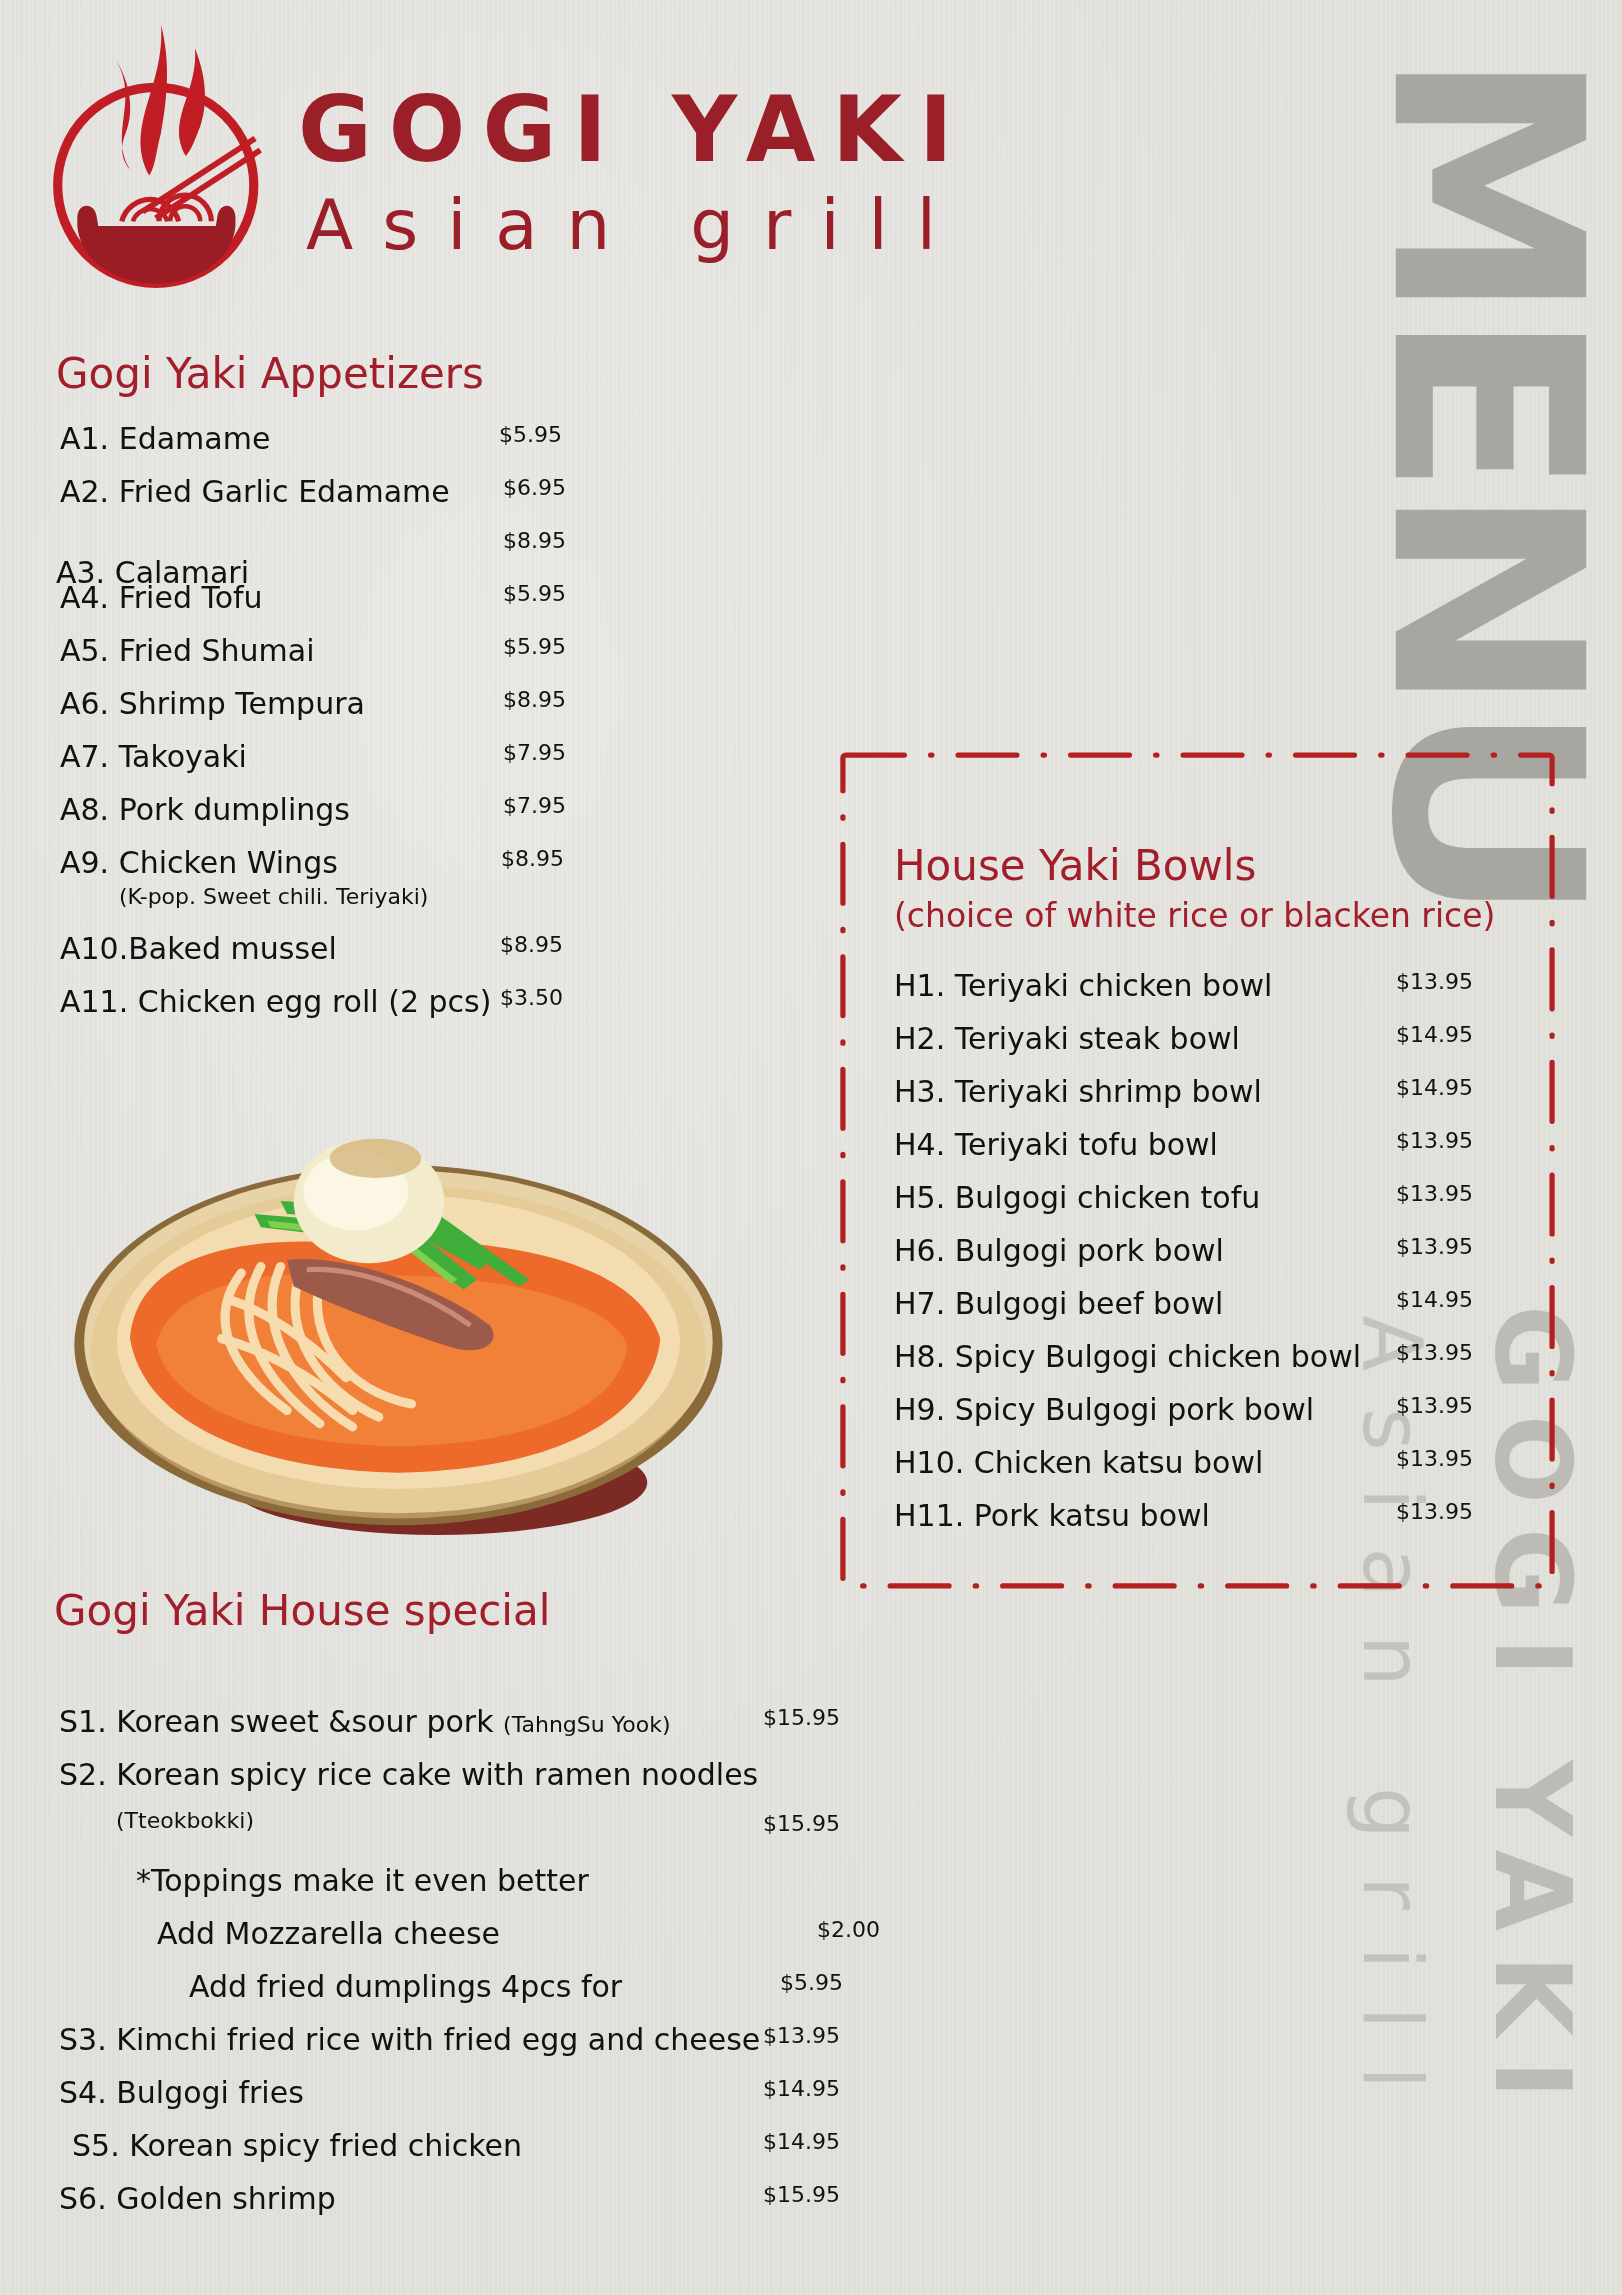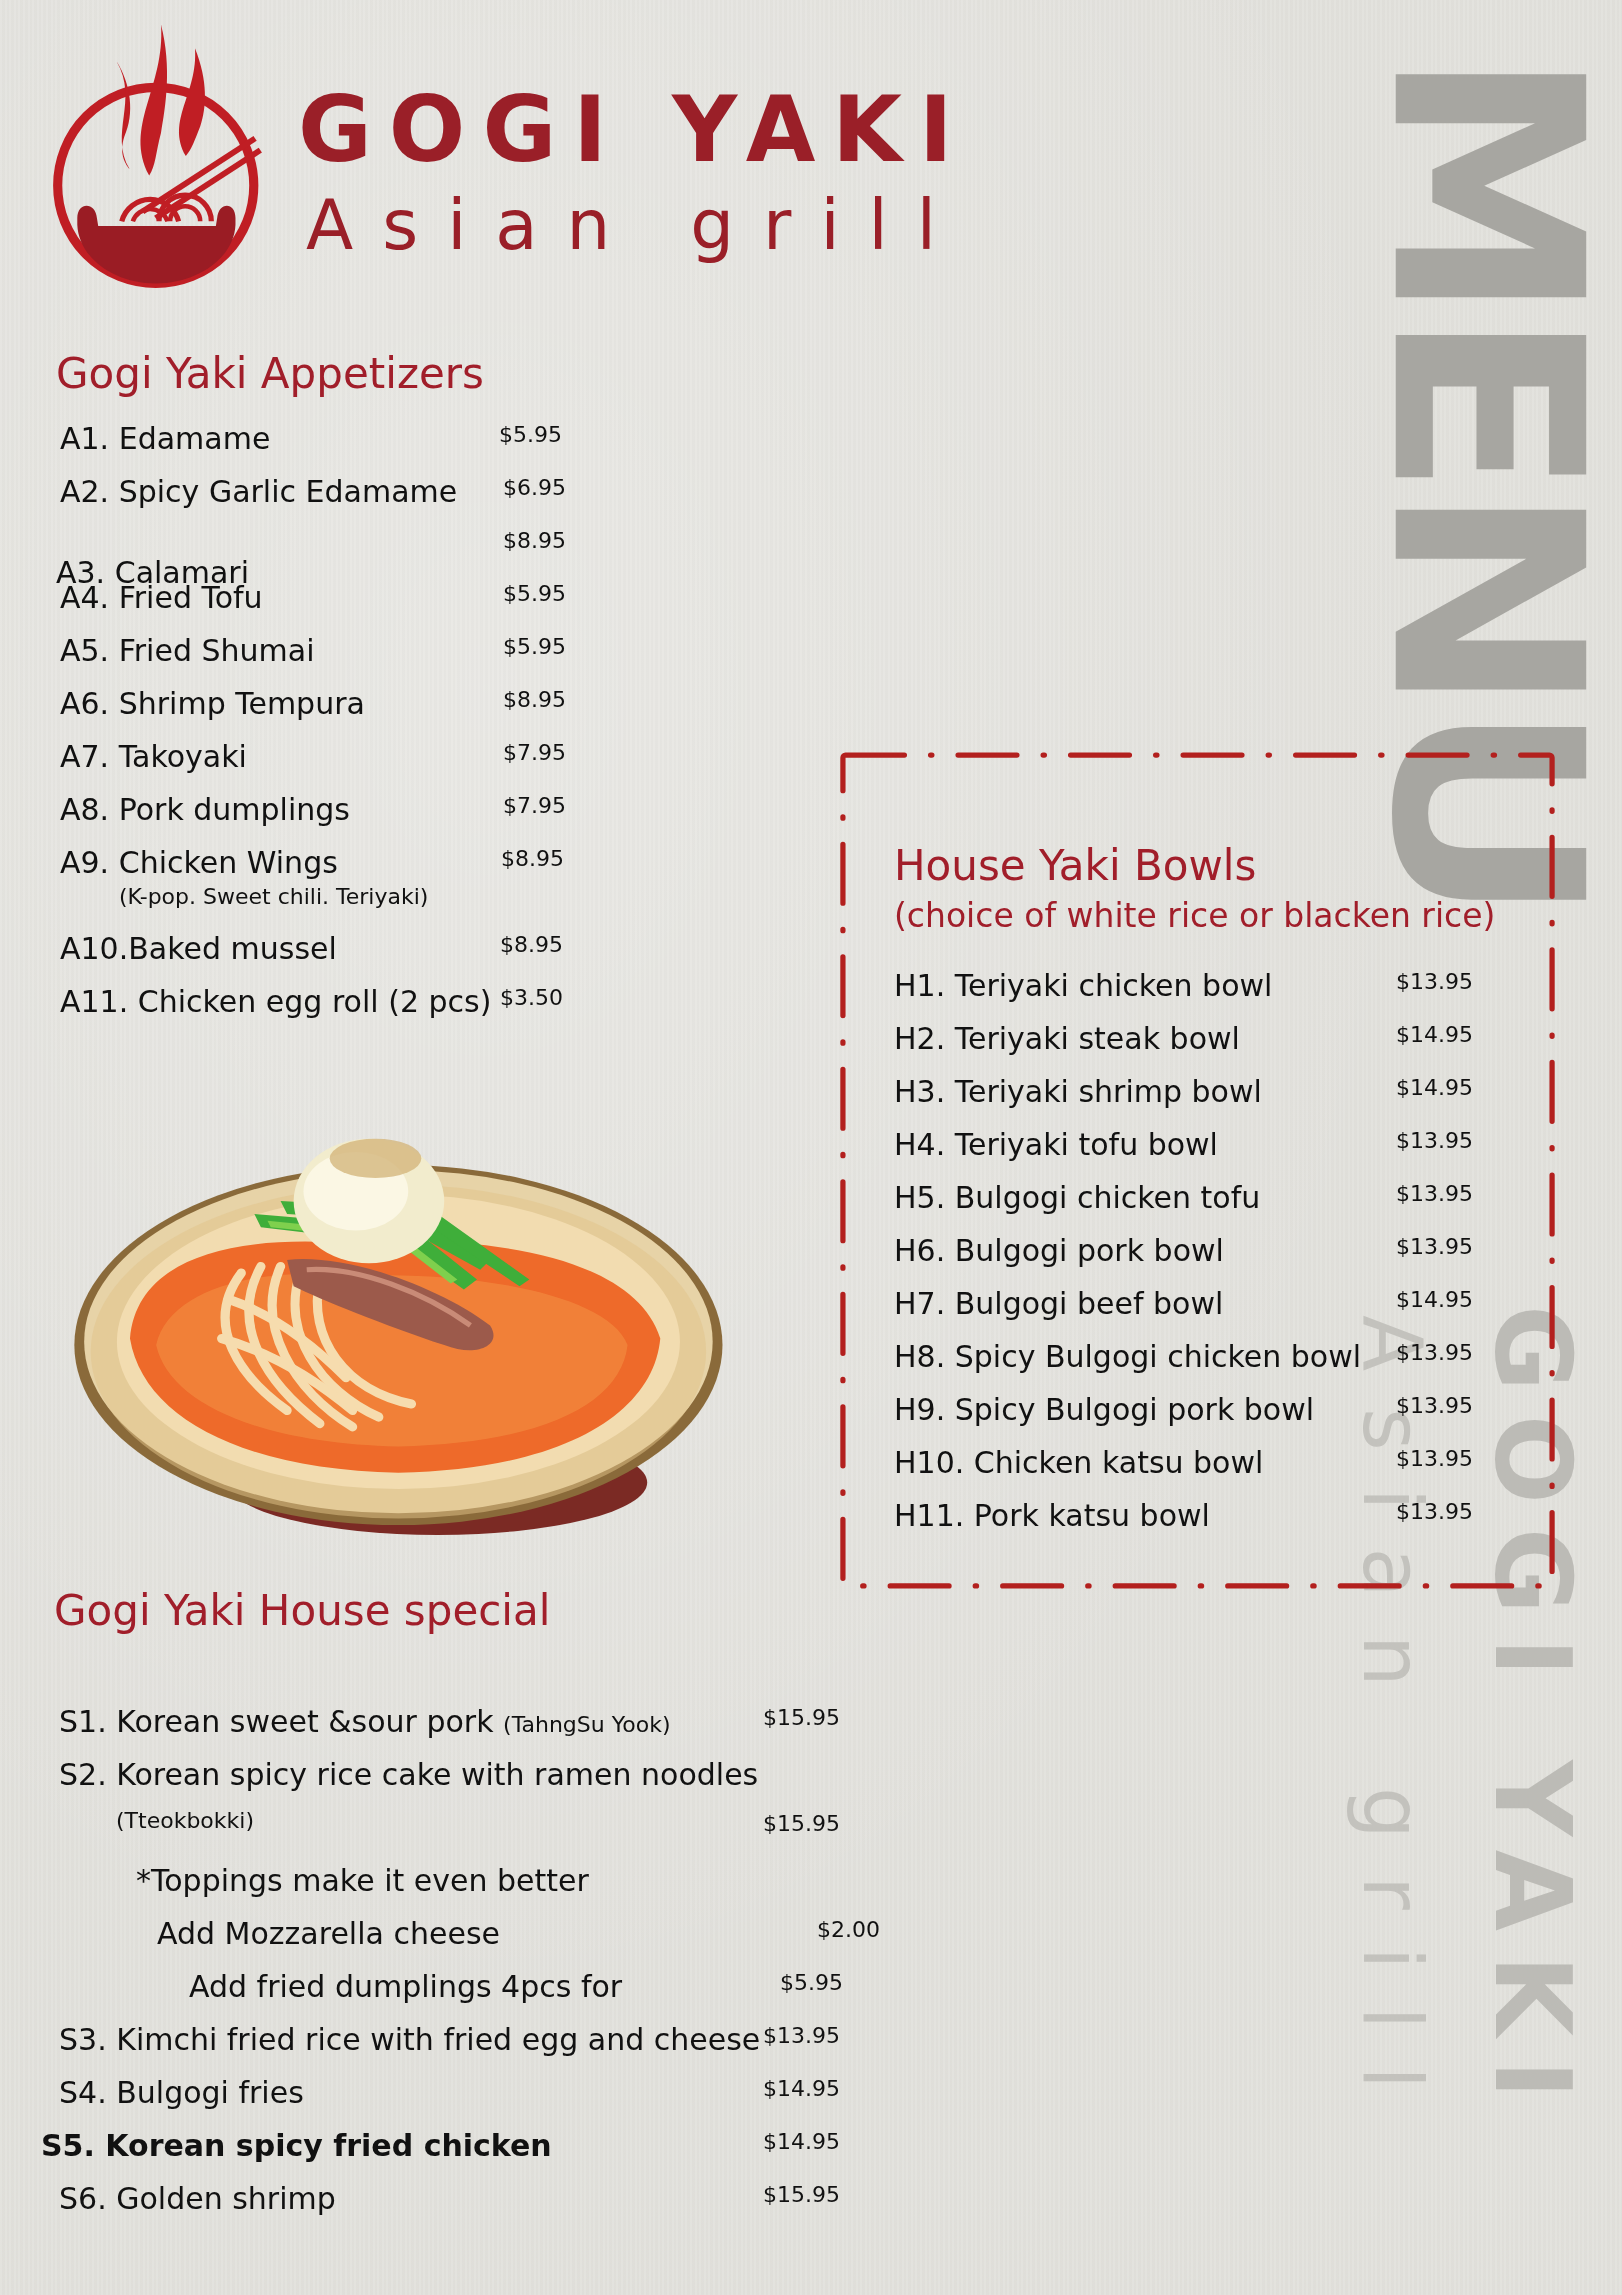--- a/index.html
+++ b/index.html
@@ -92,21 +92,21 @@
 
 <div class="brand-title">GOGI YAKI</div>
 <div class="brand-sub">Asian grill</div>
 
 <div class="section-title" style="left:56px; top:353px;">Gogi Yaki Appetizers</div>
 
 <div>
   <div class="row" style="left:60px; top:424px;">A1. Edamame</div>
   <div class="price" style="left:499px; top:424px;">$5.95</div>
 
-  <div class="row" style="left:60px; top:477px;">A2. Spicy Garlic Edamame</div>
+  <div class="row" style="left:60px; top:477px;">A2. Fried Garlic Edamame</div>
   <div class="price" style="left:503px; top:477px;">$6.95</div>
 
   <div class="row" style="left:56px; top:530px;margin-top:28px;">A3. Calamari</div>
   <div class="price" style="left:503px; top:530px;">$8.95</div>
 
   <div class="row" style="left:60px; top:583px;">A4. Fried Tofu</div>
   <div class="price" style="left:503px; top:583px;">$5.95</div>
 
   <div class="row" style="left:60px; top:636px;">A5. Fried Shumai</div>
   <div class="price" style="left:503px; top:636px;">$5.95</div>
@@ -227,19 +227,19 @@
 
   <div class="row" style="left:157px; top:1972px;margin-left:32px;">Add fried dumplings 4pcs for</div>
   <div class="price" style="left:780px; top:1972px;">$5.95</div>
 
   <div class="row" style="left:59px; top:2025px;">S3. Kimchi fried rice with fried egg and cheese</div>
   <div class="price" style="left:763px; top:2025px;">$13.95</div>
 
   <div class="row" style="left:59px; top:2078px;">S4. Bulgogi fries</div>
   <div class="price" style="left:763px; top:2078px;">$14.95</div>
 
-  <div class="row" style="left:41px; top:2131px;font-weight:bold;">S5. Korean spicy fried chicken</div>
+  <div class="row" style="left:72px; top:2131px;">S5. Korean spicy fried chicken</div>
   <div class="price" style="left:763px; top:2131px;">$14.95</div>
 
   <div class="row" style="left:59px; top:2184px;">S6. Golden shrimp</div>
   <div class="price" style="left:763px; top:2184px;">$15.95</div>
 </div>
 
 
 </body></html>

